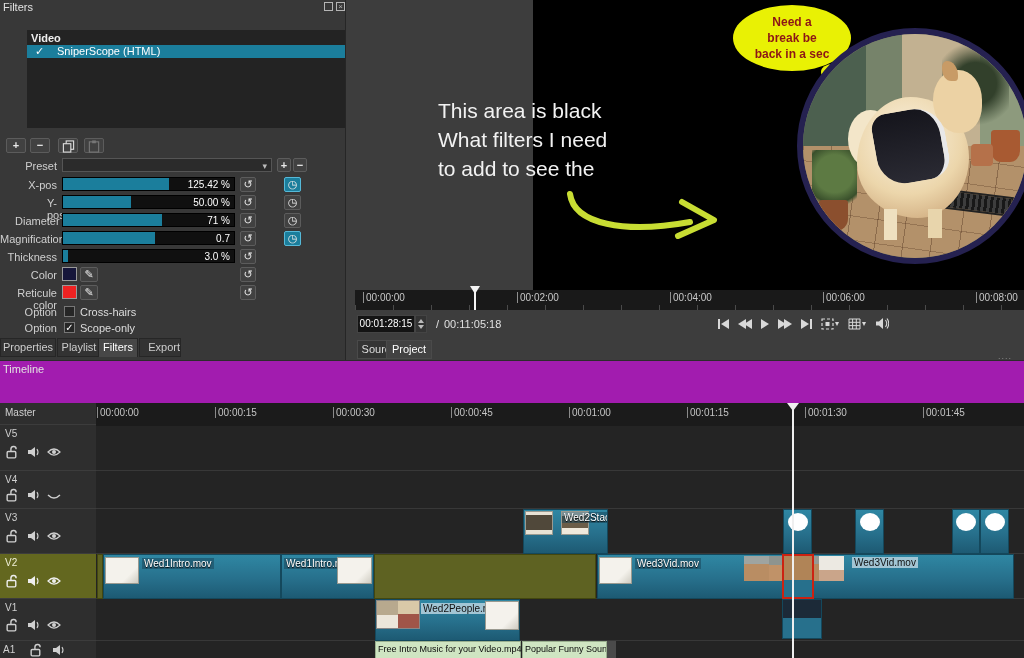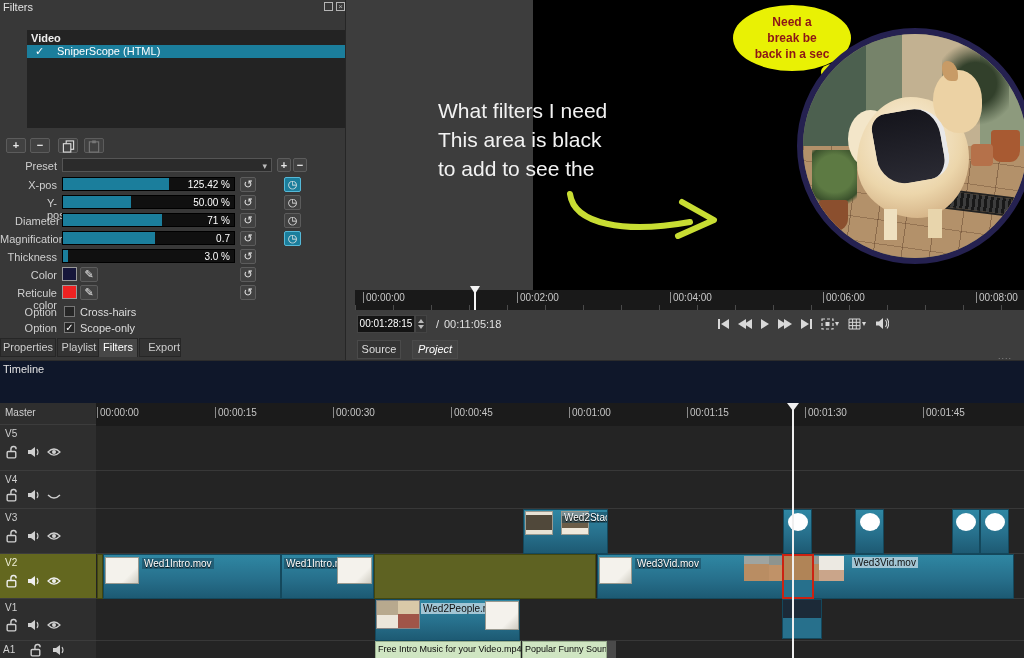--- a/index.html
+++ b/index.html
@@ -39,21 +39,21 @@
   .pruler { background:#191919; }
   .ptick { position:absolute; top:2px; border-left:1px solid #909090; padding-left:2px; font-size:10px; color:#c8c8c8; }
   .tri-r { width:0; height:0; border-top:5px solid transparent; border-bottom:5px solid transparent; border-left:8px solid #d8d8d8; }
   .tri-l { width:0; height:0; border-top:5px solid transparent; border-bottom:5px solid transparent; border-right:8px solid #d8d8d8; }
   .bar { width:2px; height:10px; background:#d8d8d8; }
   .pbtn { display:flex; align-items:center; gap:1px; cursor:default; color:#d8d8d8; }
   .mini-tab { position:absolute; top:340px; height:19px; background:#343434; border:1px solid #4a4a4a;
               color:#ddd; text-align:center; line-height:17px; }
   .mini-tab.active { background:#424242; color:#fff; }
   
-  .tpanel { left:0; top:360px; width:1024px; height:298px; background:#0f172a; border-top:1px solid #2c2c2c; }
+  .tpanel { left:0; top:360px; width:1024px; height:298px; background:#a21caf; border-top:1px solid #2c2c2c; }
   .hdrcol { left:0; top:42px; width:96px; height:256px; background:#2e2e2e; }
   .trkname { position:absolute; left:5px; font-size:10px; color:#d0d0d0; }
   .hicon { position:absolute; color:#cfcfcf; }
   .content { left:96px; top:42px; width:928px; height:256px; background:#242424; overflow:hidden; }
   .truler { position:absolute; left:0; top:0; width:928px; height:23px; background:#1b1b1b; }
   .ttick { position:absolute; top:4px; border-left:1px solid #8a8a8a; padding-left:2px; font-size:10px; color:#c4c4c4; }
   .rowline { position:absolute; left:0; width:928px; height:1px; background:#383838; }
   .clip { position:absolute; background:linear-gradient(180deg,#2f87a3 0%,#27708c 55%,#1d5a73 100%);
           border:1px solid #14485c; }
   .clip-a { background:#cfe5c2; border:1px solid #9ab08f; }
@@ -201,22 +201,22 @@
         <div class="abs" style="left:24%;top:28%;width:50%;height:54%;background:radial-gradient(circle at 45% 35%,#fbf3e2,#ecd6ab 55%,#cda87c 90%);border-radius:48% 52% 46% 54%/55% 50% 50% 45%;"></div>
         <div class="abs" style="left:58%;top:16%;width:22%;height:28%;background:#ecd2a4;border-radius:50% 50% 45% 55%;"></div>
         <div class="abs" style="left:62%;top:12%;width:7%;height:9%;background:#c89b66;border-radius:30% 70% 20% 60%;"></div>
         <div class="abs" style="left:32%;top:34%;width:32%;height:32%;background:linear-gradient(180deg,#15151c,#2a2a33);border-right:5px solid #e8e8e8;border-radius:22% 42% 30% 40%;transform:rotate(-10deg);"></div>
         <div class="abs" style="left:36%;top:78%;width:6%;height:14%;background:#efe0bf;"></div>
         <div class="abs" style="left:56%;top:78%;width:6%;height:13%;background:#e8d5ac;"></div>
       </div>
     </div>
 
     <div class="abs annot" style="left:92px;top:96px;">
+      <div>This area is black</div>
       <div>What filters I need</div>
-      <div>This area is black</div>
       <div>to add to see the</div>
     </div>
 
     <svg class="abs" style="left:218px;top:190px;z-index:6;" width="170" height="58" viewBox="0 0 170 58">
       <path d="M6,4 C10,34 60,44 126,32" fill="none" stroke="#c8dd33" stroke-width="6" stroke-linecap="round"></path>
       <path d="M118,12 L150,30 L114,46" fill="none" stroke="#c8dd33" stroke-width="6" stroke-linecap="round" stroke-linejoin="round"></path>
     </svg>
 
     <div class="abs pruler" style="left:9px;top:290px;width:669px;height:20px;">
       <span class="ptick" style="left:8px;">00:00:00</span>
@@ -273,21 +273,21 @@
       </span>
       <span class="pbtn">
         <svg width="14" height="13" viewBox="0 0 14 13">
             <path d="M1 4.5 h3 l4 -3.5 v11 l-4 -3.5 h-3 z" fill="#d8d8d8"></path>
             <path d="M10.5 3 q2.5 3.5 0 7 M12 1.5 q3.5 5 0 10" stroke="#d8d8d8" fill="none" stroke-width="1.1"></path>
           </svg>
       </span>
     </div>
 
     <div class="mini-tab" style="left:11px;width:44px;">Source</div>
-    <div class="mini-tab active" style="left:66px;width:46px;font-style:italic;">Project</div>
+    <div class="mini-tab active" style="left:40px;width:46px;">Project</div>
 
     <div class="abs" style="left:340px;top:354px;color:#888;font-size:9px;letter-spacing:2px;">.....</div>
     <div class="abs" style="left:652px;top:351px;color:#888;font-size:9px;letter-spacing:1px;">....</div>
   </div>
 
   <div class="abs tpanel">
     <div class="abs panel-title" style="left:3px;top:2px;">Timeline</div>
 
     <div class="abs hdrcol">
       <div class="abs" style="left:0;top:0;width:96px;height:22px;border-bottom:1px solid #3c3c3c;">

